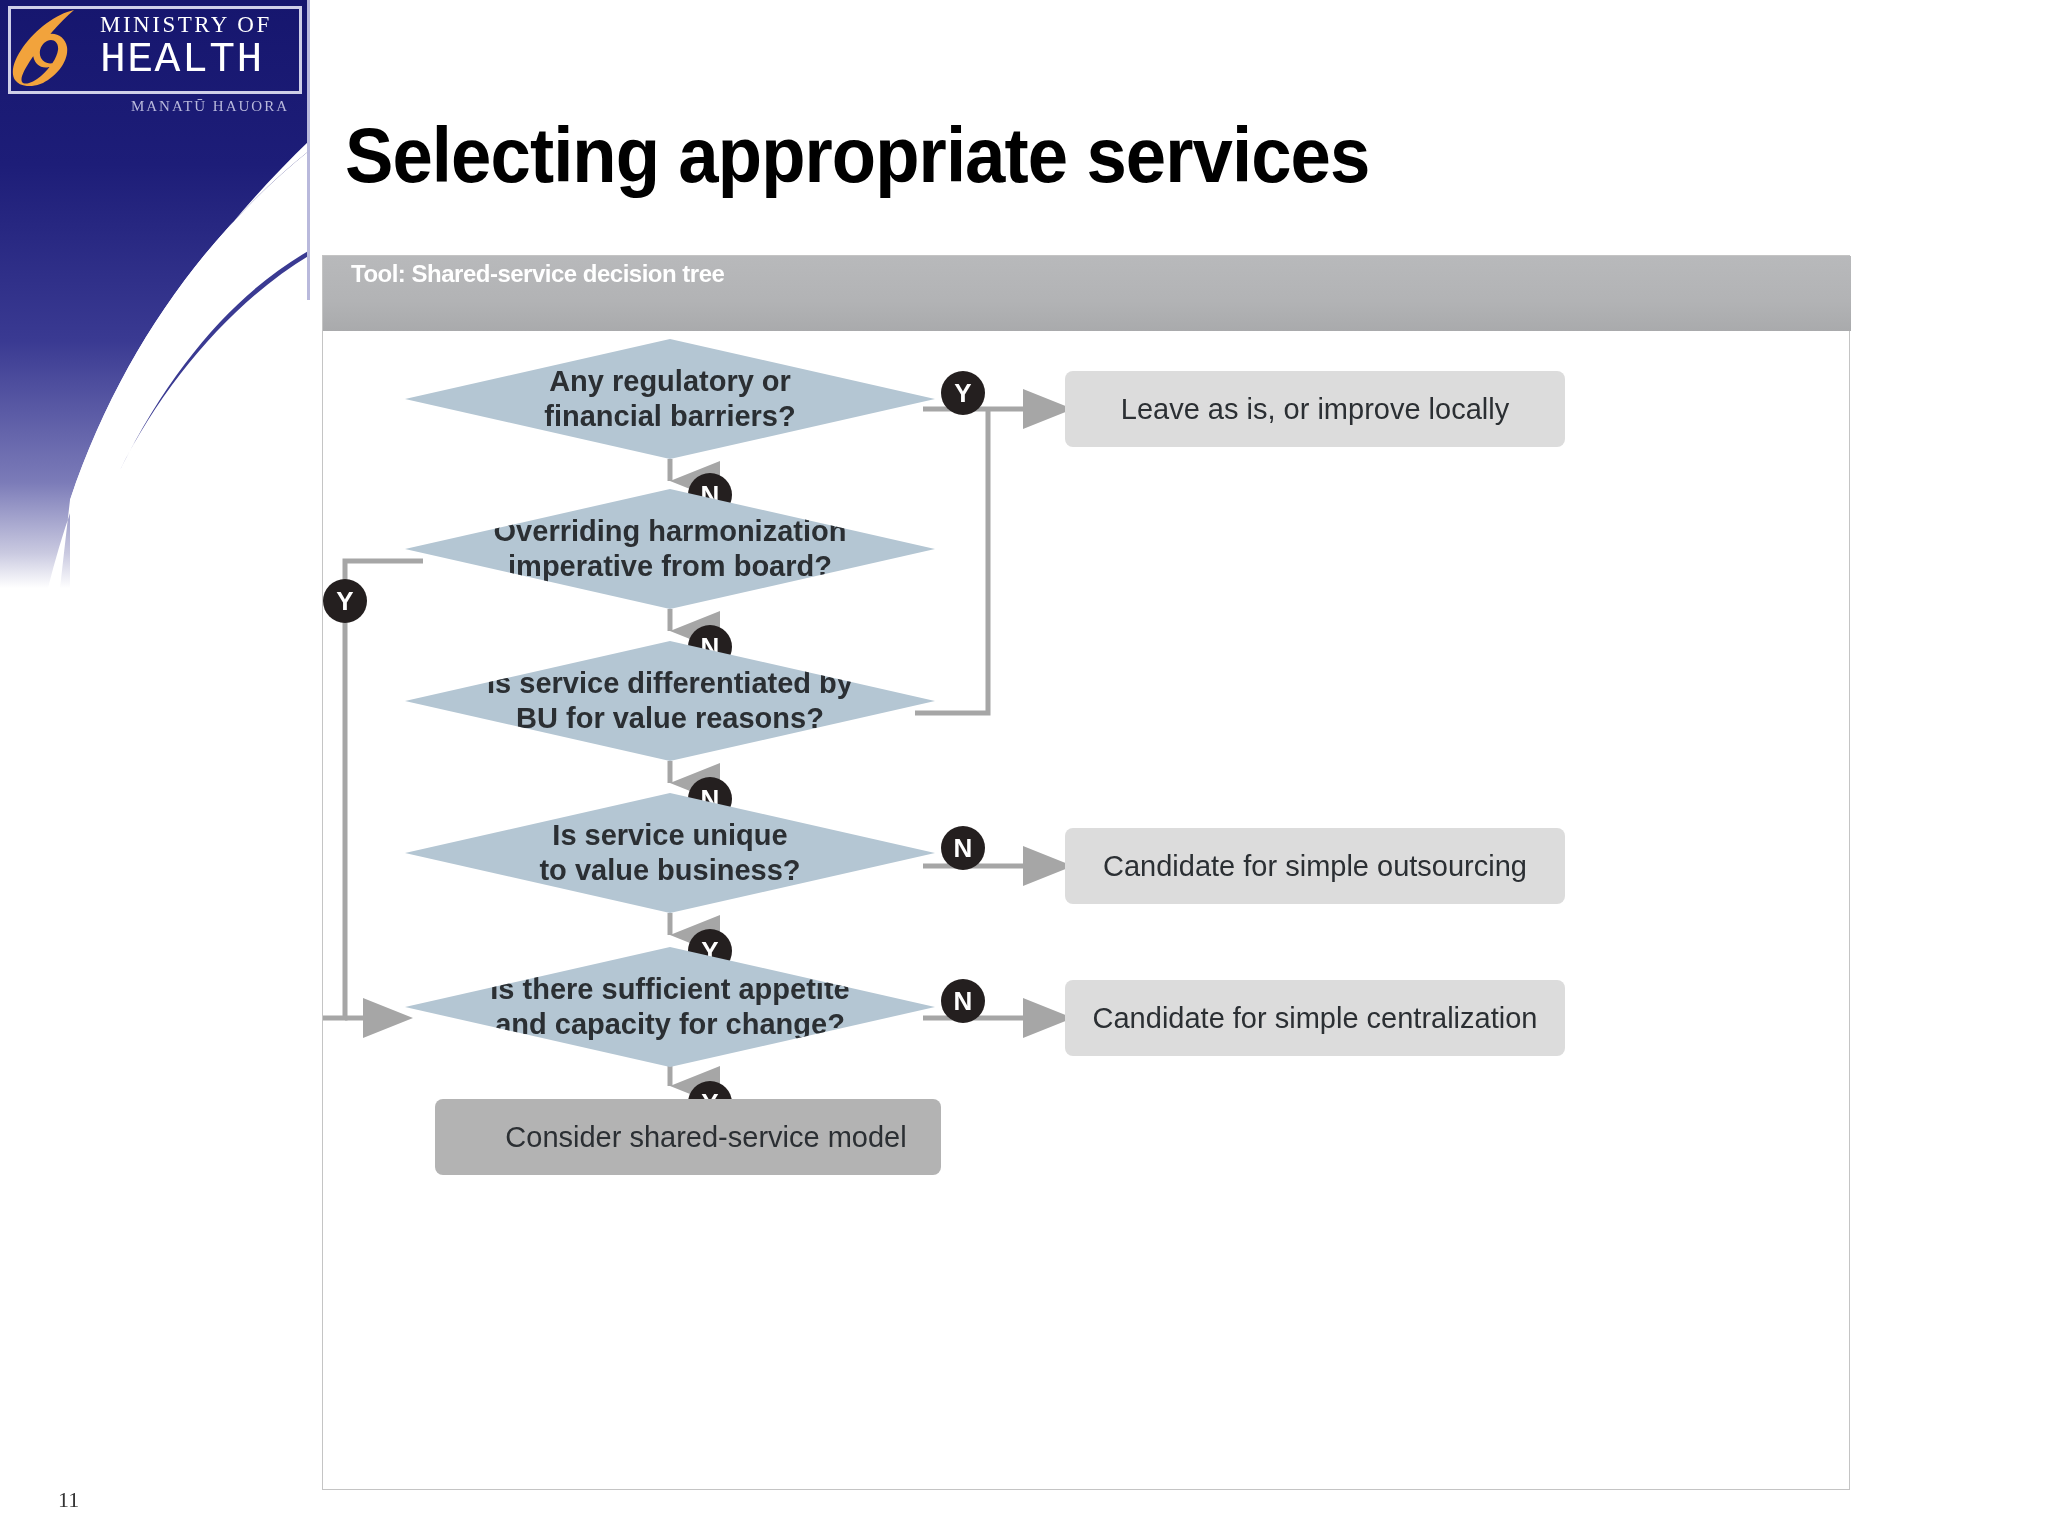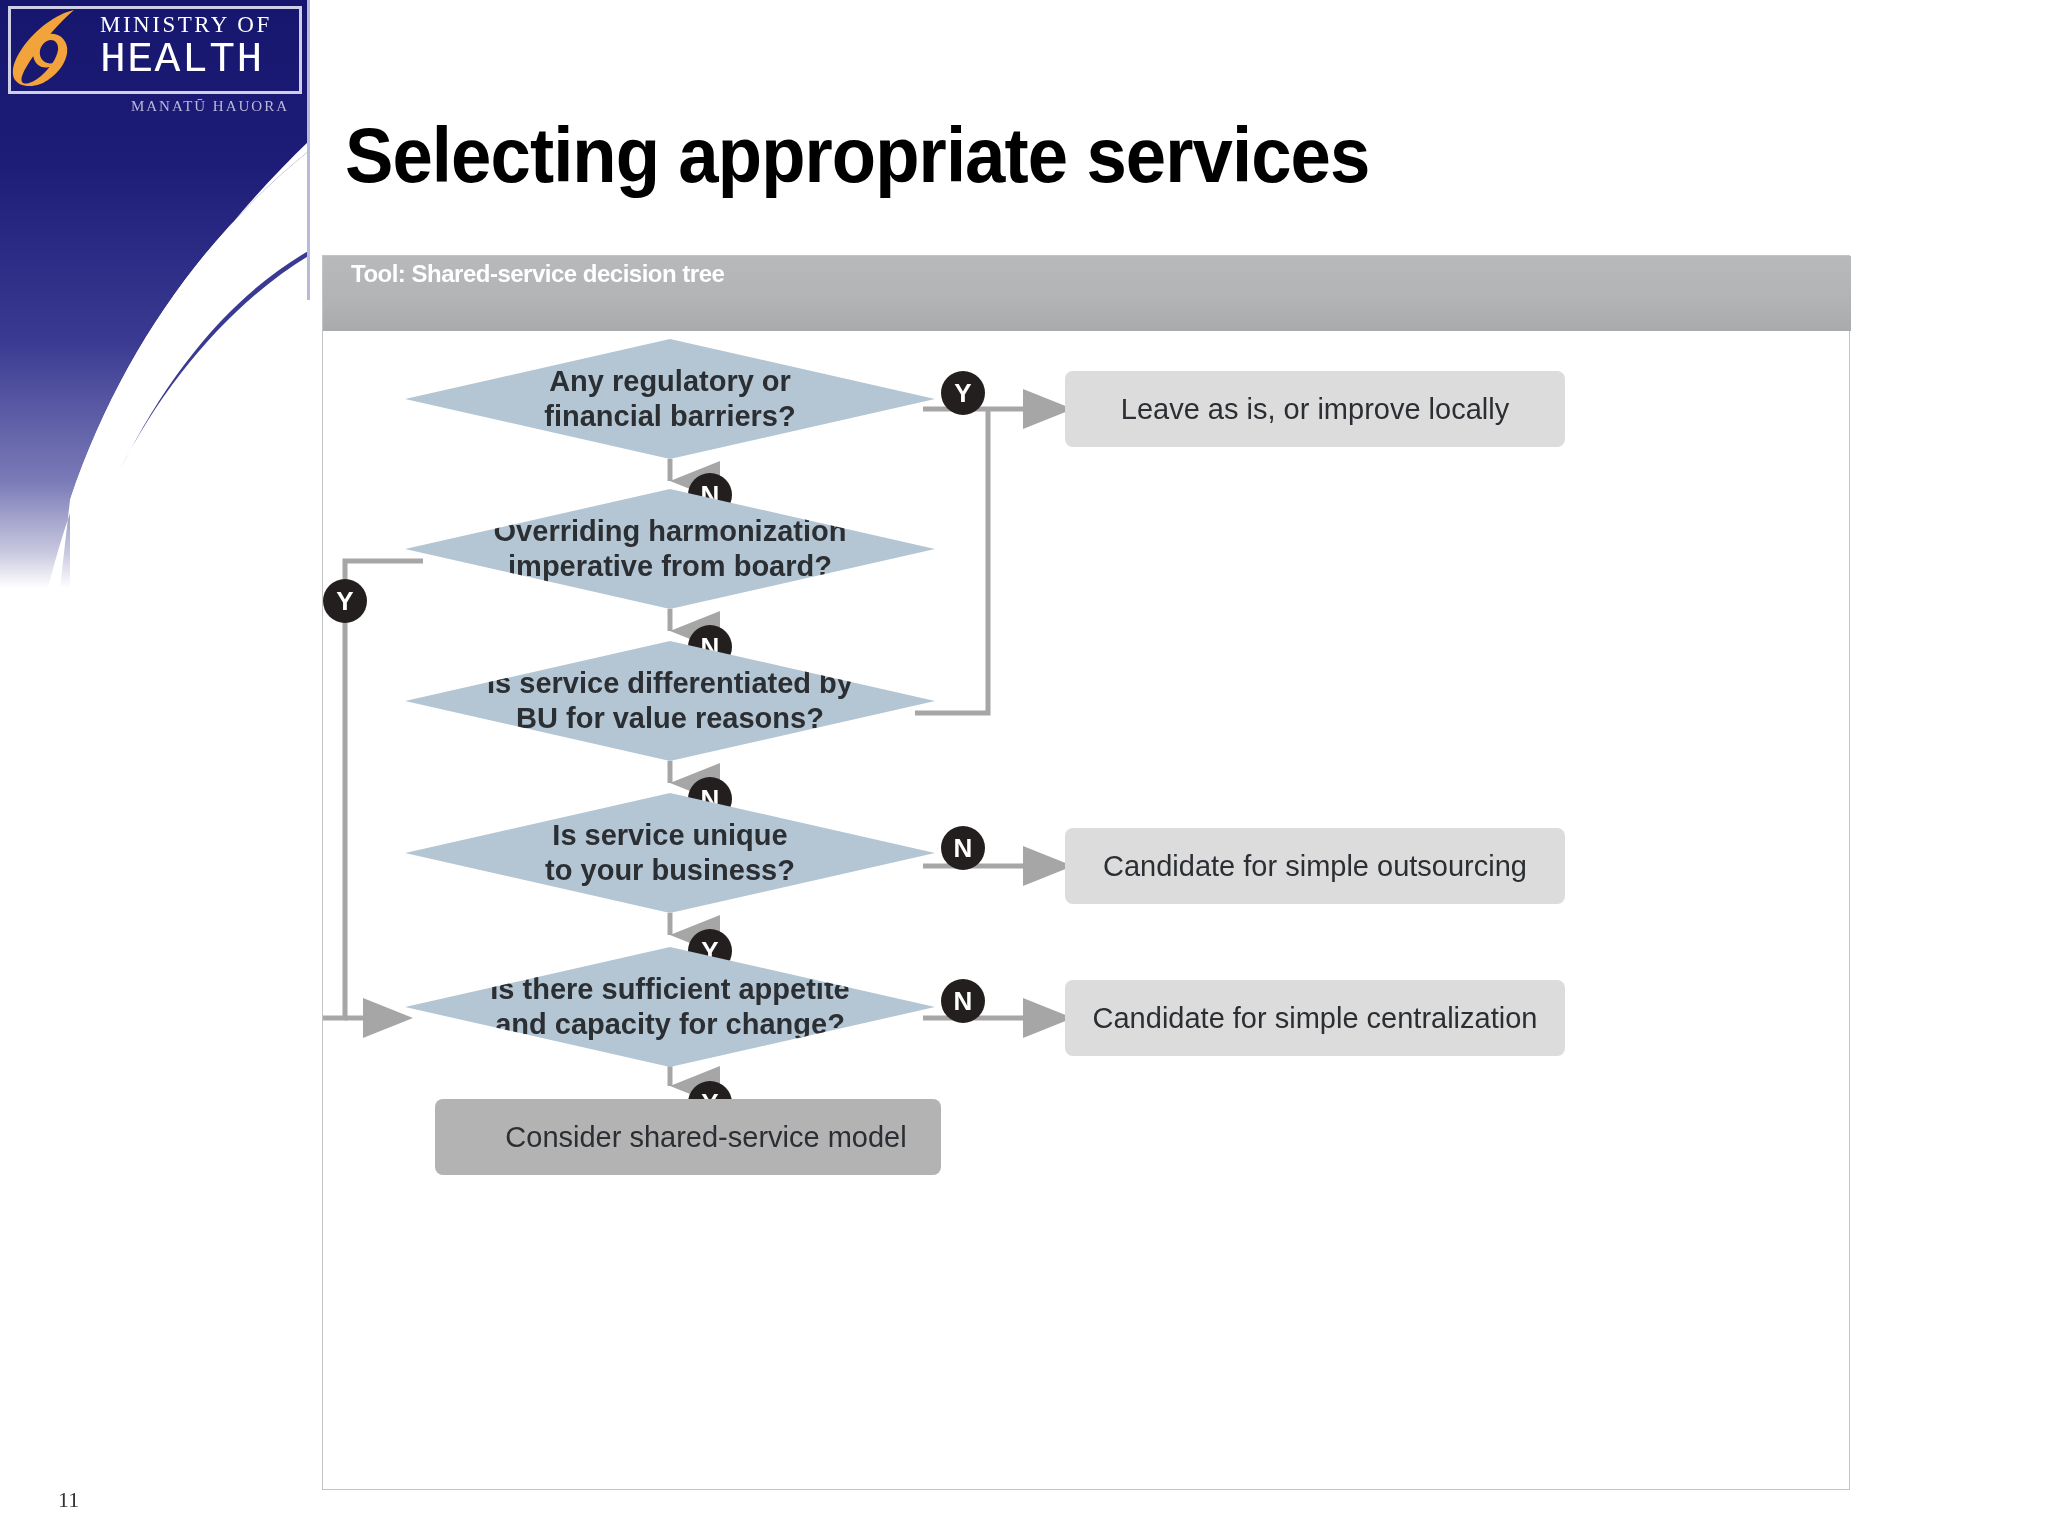--- a/index.html
+++ b/index.html
@@ -204,21 +204,21 @@
       <div class="dtext">
         <div>Is service differentiated by</div>
         <div>BU for value reasons?</div>
       </div>
     </div>
     <div class="badge" style="left:365px;top:446px;">N</div>
 
     <div class="diamond" style="left:82px;top:462px;width:530px;height:120px;">
       <div class="dtext">
         <div>Is service unique</div>
-        <div>to your business?</div>
+        <div>to value business?</div>
       </div>
     </div>
     <div class="badge" style="left:618px;top:495px;">N</div>
     <div class="badge" style="left:365px;top:598px;">Y</div>
 
     <div class="rbox" style="left:742px;top:497px;width:500px;height:76px;">Candidate for simple outsourcing</div>
 
     <div class="diamond" style="left:82px;top:616px;width:530px;height:120px;">
       <div class="dtext">
         <div>Is there sufficient appetite</div>

